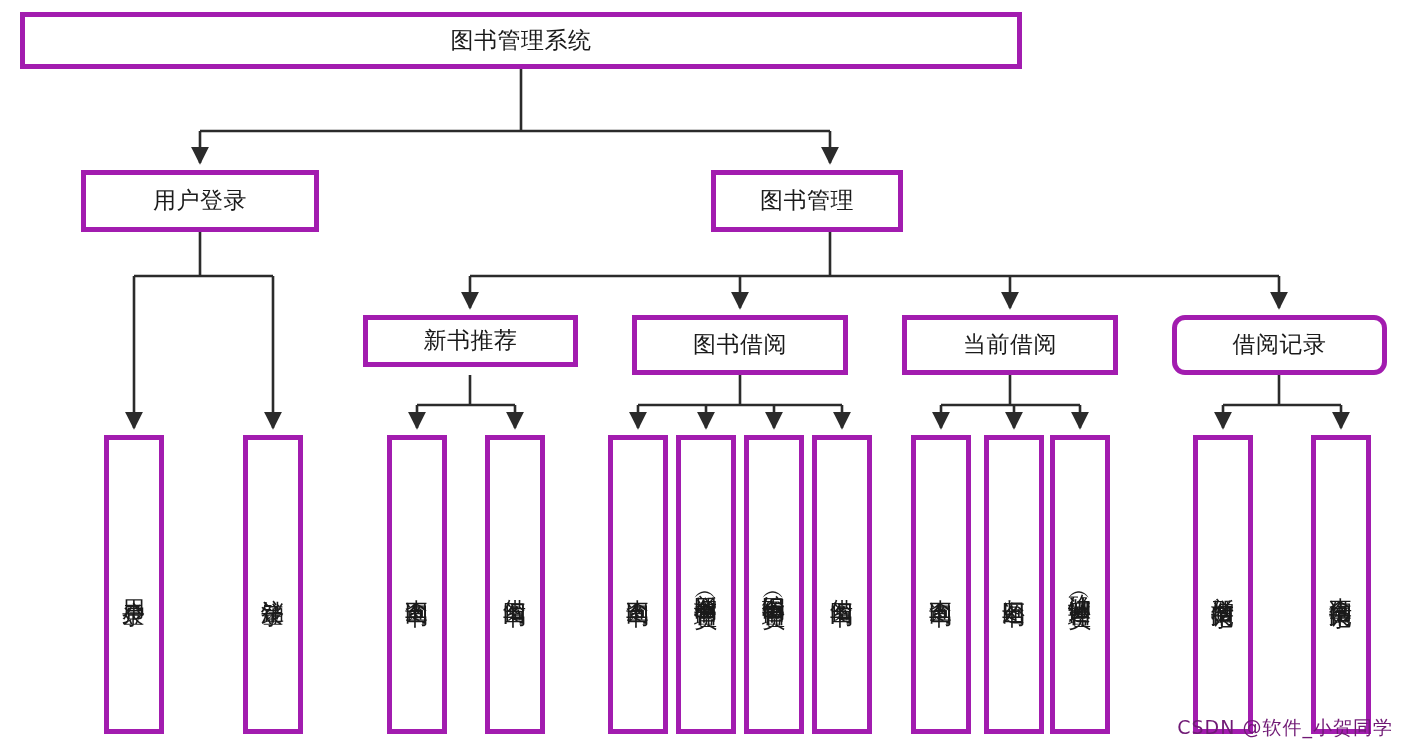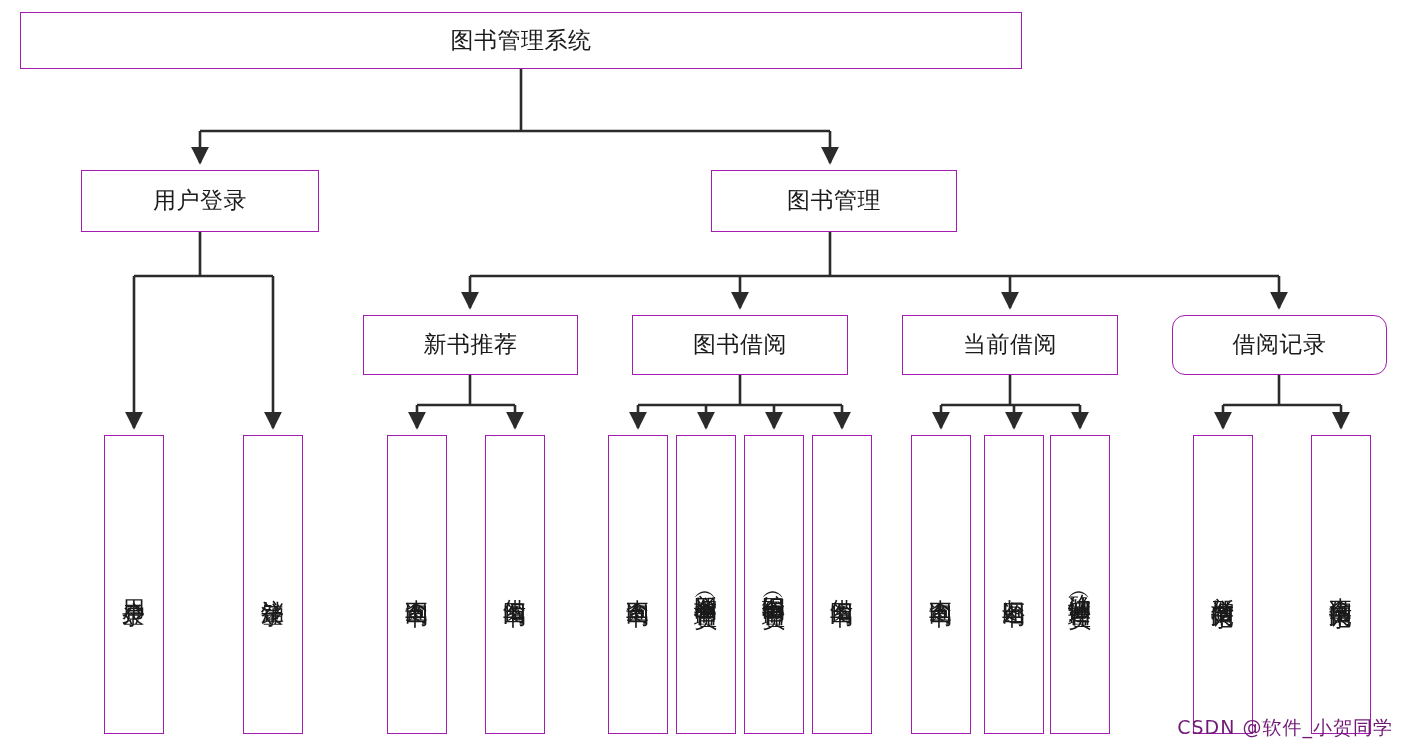--- a/index.html
+++ b/index.html
@@ -21,21 +21,21 @@
     position: absolute;
     left: 0;
     top: 0;
     width: 1405px;
     height: 747px;
     pointer-events: none;
   }
   .node {
     position: absolute;
     box-sizing: border-box;
-    border: 1px solid #a21caf;
+    border: 5px solid #a21caf;
     background: #ffffff;
     display: flex;
     align-items: center;
     justify-content: center;
     color: #1a1a1a;
   }
   .node.h {
     font-size: 23px;
     letter-spacing: 0.5px;
     line-height: 1.2;
@@ -120,25 +120,25 @@
     </g>
   </svg>
 
   <div class="node h" style="left:20px; top:12px; width:1002px; height:57px;">
     <span>图书管理系统</span>
   </div>
 
   <div class="node h" style="left:81px; top:170px; width:238px; height:62px;">
     <span>用户登录</span>
   </div>
-  <div class="node h" style="left:711px; top:170px; width:246px; height:62px;">
+  <div class="node h" style="left:711px; top:170px; width:192px; height:62px;">
     <span>图书管理</span>
   </div>
 
-  <div class="node h" style="left:363px; top:315px; width:215px; height:60px;">
+  <div class="node h" style="left:363px; top:315px; width:215px; height:52px;">
     <span>新书推荐</span>
   </div>
   <div class="node h" style="left:632px; top:315px; width:216px; height:60px;">
     <span>图书借阅</span>
   </div>
   <div class="node h" style="left:902px; top:315px; width:216px; height:60px;">
     <span>当前借阅</span>
   </div>
   <div class="node h" style="left:1172px; top:315px; width:215px; height:60px;border-radius:13px;">
     <span>借阅记录</span>

